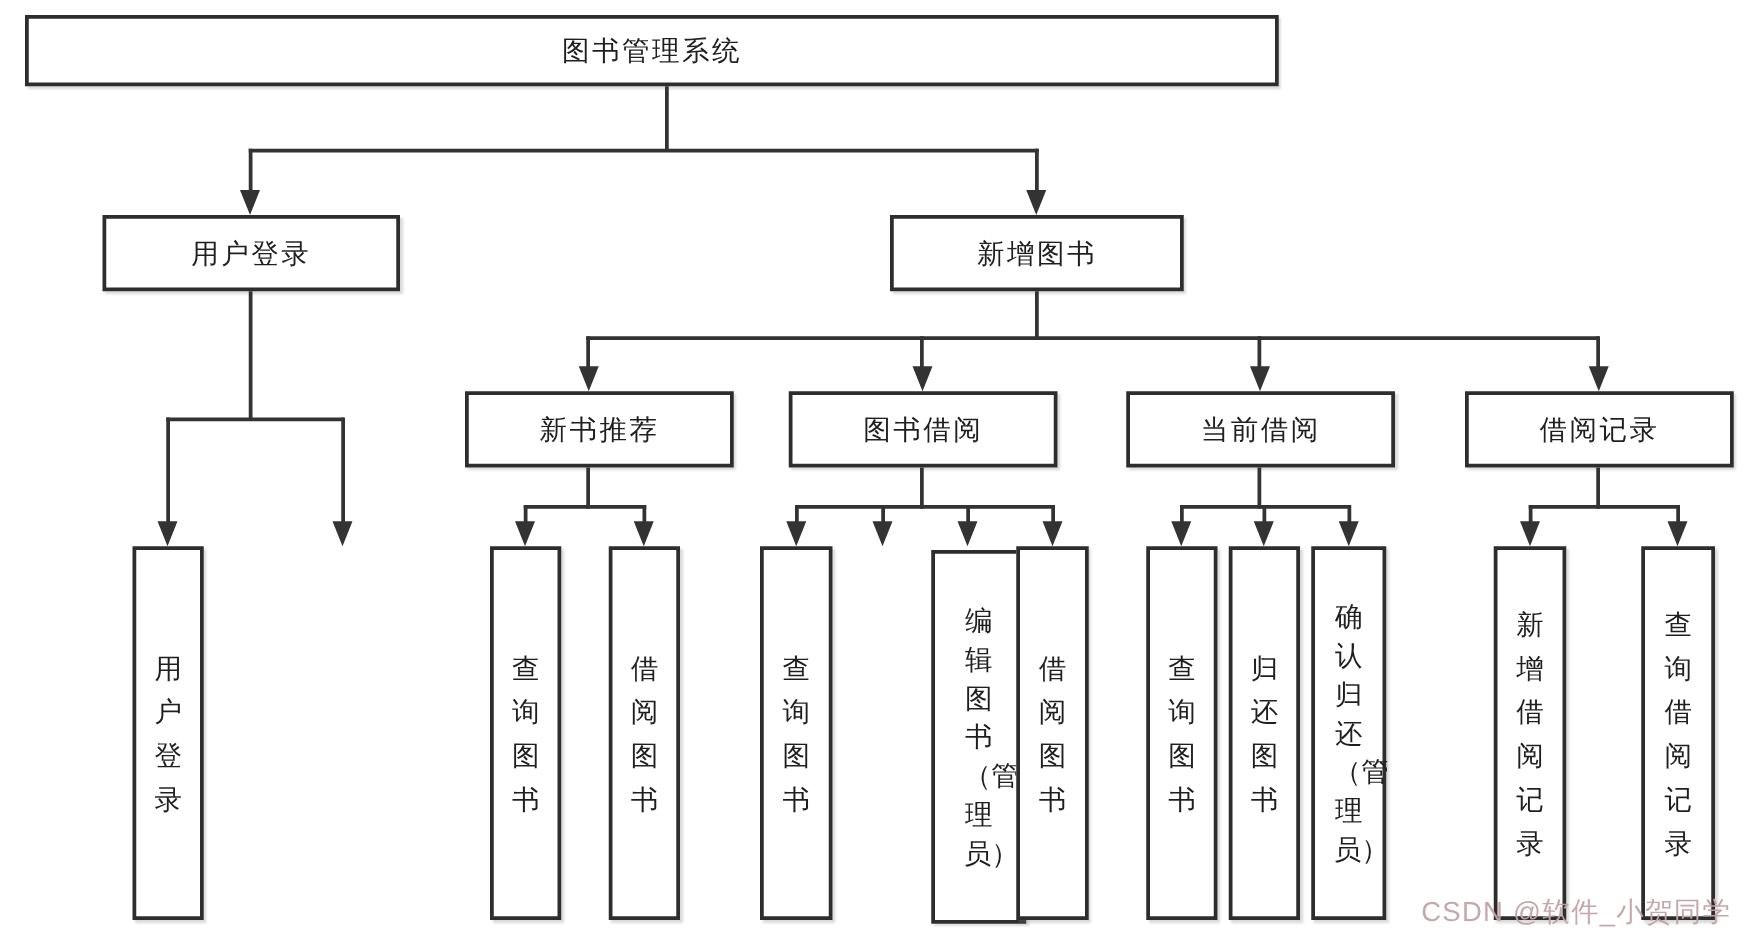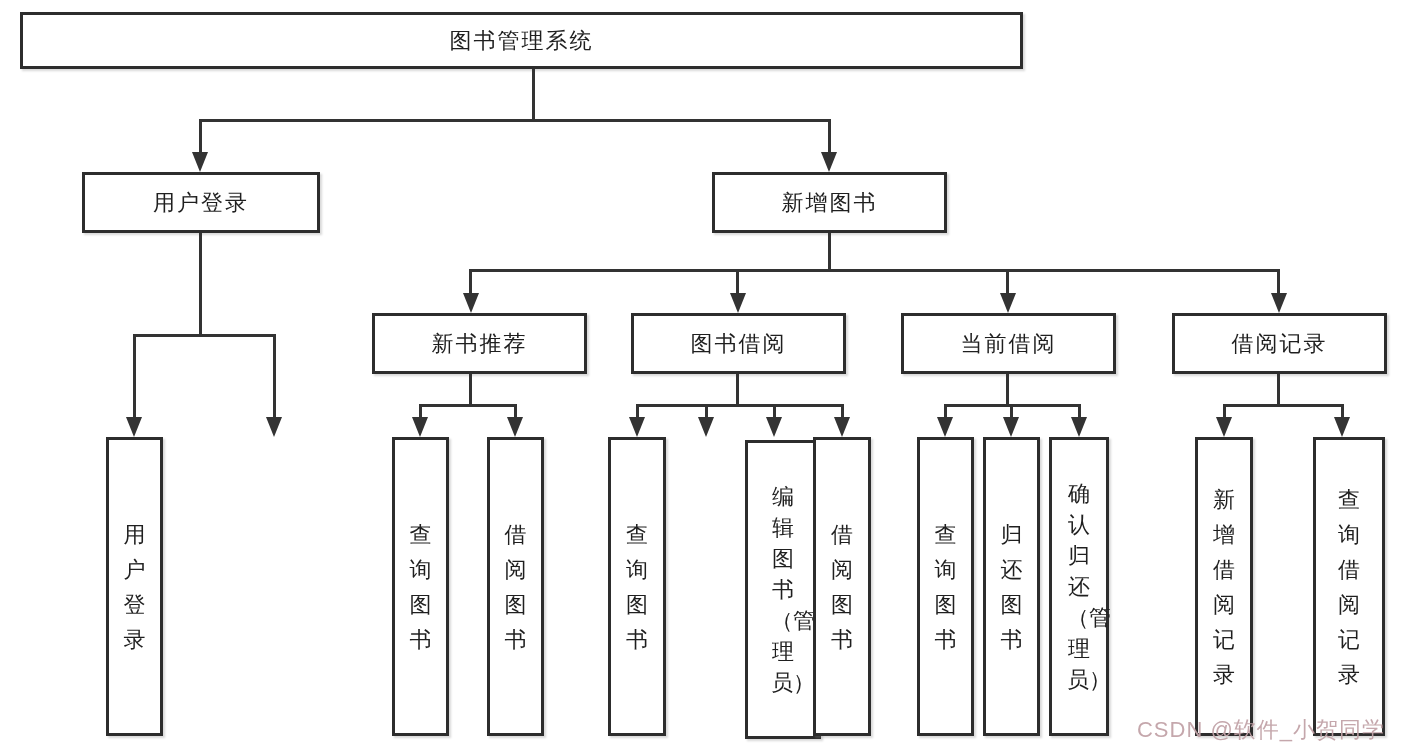--- a/index.html
+++ b/index.html
@@ -147,19 +147,19 @@
   <div class="box" style="left:983px;top:437px;width:57px;height:299px">
     <span class="vtext">归还图书</span>
   </div>
   <div class="box" style="left:1195px;top:437px;width:58px;height:299px">
     <span class="vtext">新增借阅记录</span>
   </div>
 
   <div class="box" style="left:1049px;top:437px;width:60px;height:299px">
     <span class="vtext long">确认归还（管理员）</span>
   </div>
-  <div class="box" style="left:1313px;top:437px;width:72px;height:299px">
+  <div class="box" style="left:1313px;top:437px;width:59px;height:299px">
     <span class="vtext">查询借阅记录</span>
   </div>
 
   <div class="watermark" style="right:20px;top:715px">CSDN @软件_小贺同学</div>
 
 </div>
 
 </body></html>

